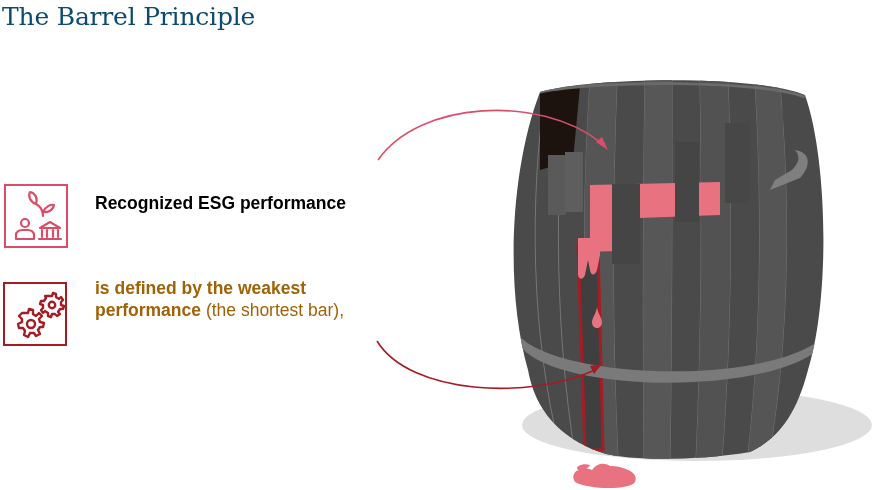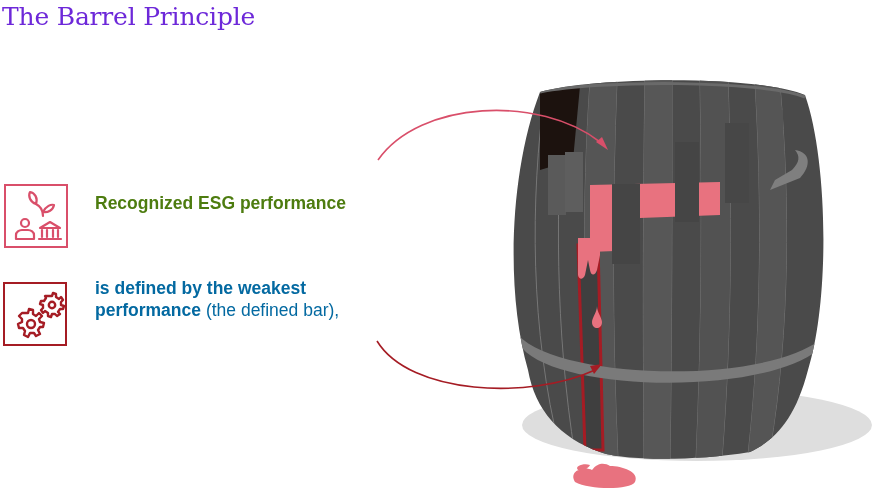--- a/index.html
+++ b/index.html
@@ -1,24 +1,24 @@
 <!DOCTYPE html>
 <html><head>
 <meta charset="utf-8">
 <style>
   html, body { margin: 0; padding: 0; background: #ffffff; }
   body { width: 891px; height: 490px; position: relative; overflow: hidden; font-family: "Liberation Sans", sans-serif; }
-  .title { position: absolute; left: 2px; top: 2px; font-family: "DejaVu Serif", "Liberation Serif", serif; font-size: 25px; color: #6d28d9; letter-spacing: -0.2px; }
+  .title { position: absolute; left: 2px; top: 2px; font-family: "DejaVu Serif", "Liberation Serif", serif; font-size: 25px; color: #0c4a6e; letter-spacing: -0.2px; }
   .icon-box { position: absolute; width: 64px; height: 64px; box-sizing: border-box; border: 2px solid; }
   .icon-box svg { position: absolute; left: 0; top: 0; }
   .icon-esg { left: 4px; top: 184px; border-color: #d94f6a; }
   .icon-gears { left: 3px; top: 282px; border-color: #a51c24; }
   .text-block { position: absolute; font-size: 17.5px; line-height: 22px; }
-  .text1 { left: 95px; top: 192px; color: #4d7c0f; }
-  .text2 { left: 95px; top: 277px; color: #0369a1; }
+  .text1 { left: 95px; top: 192px; color: #000000; }
+  .text2 { left: 95px; top: 277px; color: #a16207; }
   .bold { font-weight: bold; }
   .diagram { position: absolute; left: 0; top: 0; }
 </style>
 </head>
 <body>
 
 <div class="title">The Barrel Principle</div>
 
 <div class="icon-box icon-esg">
   <svg width="60" height="60" viewBox="0 0 60 60">
@@ -48,21 +48,21 @@
       <path d="M20 29 L23 29 L24 25 L28 26 L28 30 L31 32 L34 29 L37 32 L34 35 L35 38 L39 39 L38 43 L35 43 L33 46 L35 50 L31 52 L29 49 L25 49 L23 53 L19 51 L20 47 L18 44 L14 44 L13 40 L17 38 L17 35 L14 32 L17 29 Z"></path>
       <circle cx="26" cy="40" r="4"></circle>
       <path d="M44 12 L47 12 L48 9 L51 10 L51 13 L54 15 L56 13 L58 16 L56 18 L56 21 L59 22 L58 25 L55 25 L53 28 L55 30 L52 32 L50 30 L47 30 L46 33 L43 32 L43 29 L40 27 L38 29 L36 26 L38 24 L38 21 L35 20 L36 17 L39 17 L41 14 L40 12 Z"></path>
       <circle cx="47" cy="21" r="3.2"></circle>
     </g>
   </svg>
 </div>
 
 <div class="text-block text2">
   <div class="bold">is defined by the weakest</div>
-  <div><span class="bold">performance</span><span> (the defined bar),</span></div>
+  <div><span class="bold">performance</span><span> (the shortest bar),</span></div>
 </div>
 
 <svg class="diagram" width="891" height="490" viewBox="0 0 891 490">
   <defs>
     <clipPath id="barrelClip">
       <path d="M540 92 C 600 76, 760 76, 805 95 C 828 160, 830 300, 808 370 C 795 420, 775 440, 750 452 C 690 462, 620 460, 600 452 C 560 438, 535 410, 528 370 C 505 290, 510 170, 540 92 Z"></path>
     </clipPath>
   </defs>
 
   <ellipse cx="697" cy="425" rx="175" ry="36" fill="#dedede"></ellipse>

